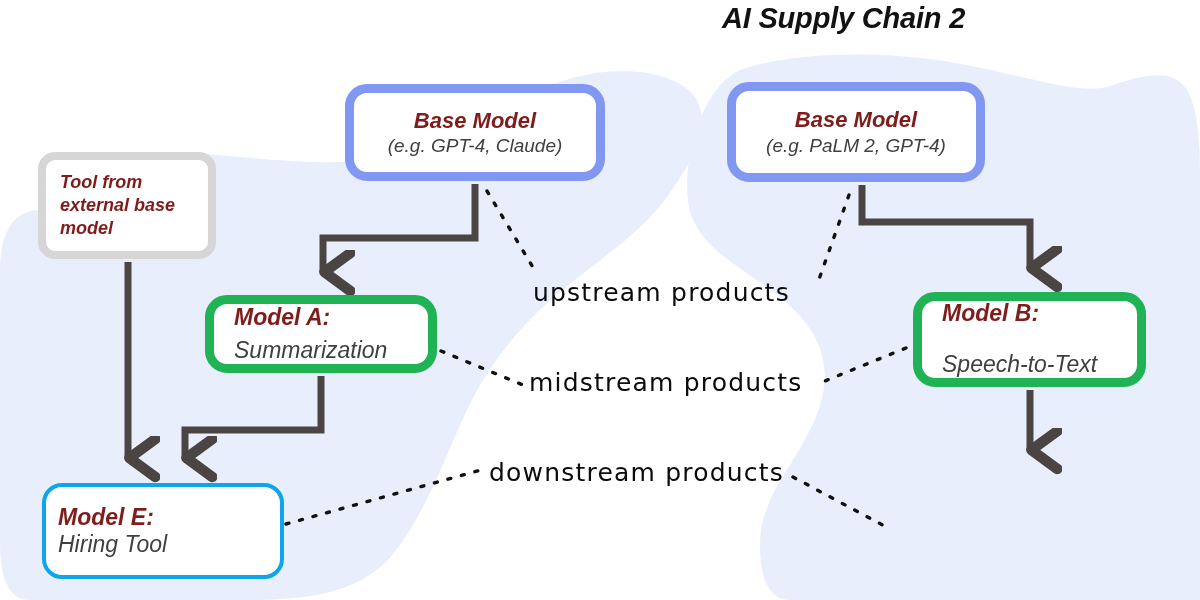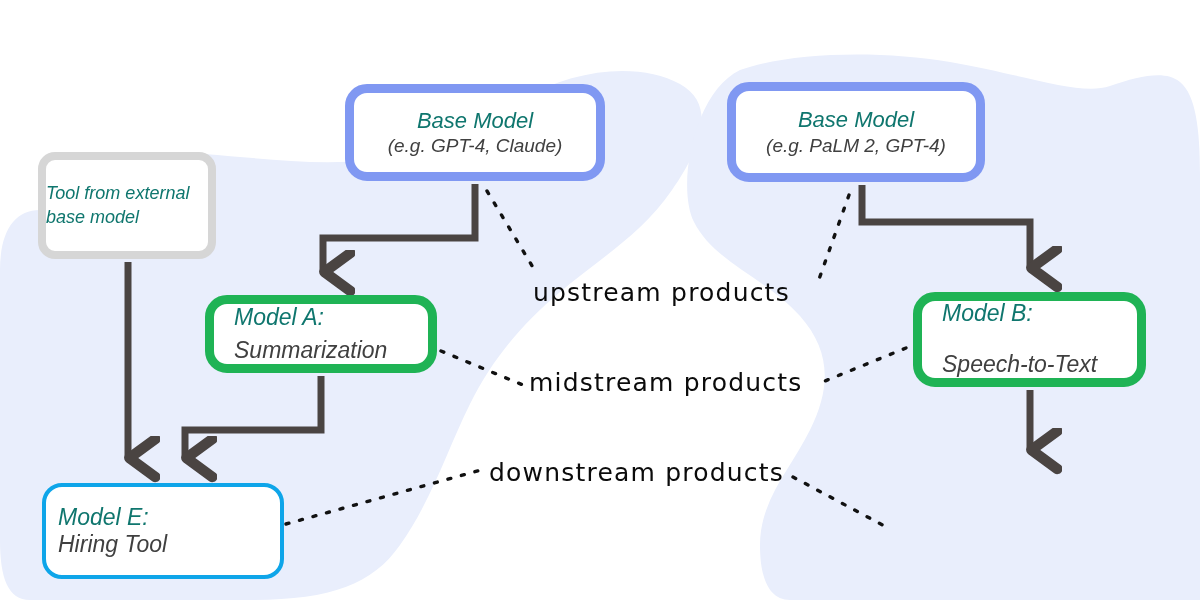--- a/index.html
+++ b/index.html
@@ -33,39 +33,39 @@
   .node{
     position:absolute;
     box-sizing:border-box;
     background:#ffffff;
     display:flex;
     flex-direction:column;
     justify-content:center;
     border-radius:18px;
   }
   .node .l1{
-    font-weight:normal;font-style:italic;
-    color:#0f766e;
+    font-weight:bold;font-style:italic;
+    color:#7f1d1d;
     line-height:1.12;
     white-space:nowrap;
   }
   .node .l2{
     font-style:italic;
     color:#404040;
     line-height:1.12;
     white-space:nowrap;
   }
 
   
   .node.blue{border:9px solid #8098f2;border-radius:22px;text-align:center;align-items:center;}
   .node.blue .l1{font-size:22px;margin-bottom:2px;}
   .node.blue .l2{font-size:19px;}
 
   
-  .node.gray{border:8px solid #d6d6d6;border-radius:17px;align-items:flex-start;}
+  .node.gray{border:8px solid #d6d6d6;border-radius:17px;align-items:flex-start;padding-left:14px;}
   .node.gray .l1{font-size:18px;line-height:1.28;white-space:normal;text-align:left;}
 
   
   .node.green{border:9px solid #1fb355;border-radius:22px;align-items:flex-start;padding-left:20px;}
   .node.green .l1{font-size:23px;margin-bottom:7px;}
   .node.green .l2{font-size:23px;}
 
   
   .node.pink{border:4px solid #0ea5e9;border-radius:20px;align-items:flex-start;padding-left:12px;}
   .node.pink .l1{font-size:23px;margin-bottom:1px;}
@@ -153,20 +153,21 @@
     <g fill="none" stroke="#111111" stroke-width="3.4" stroke-linecap="round" stroke-dasharray="3 11">
       <path d="M 487 191 L 537 274"></path>
       <path d="M 849 195 L 818 282"></path>
       <path d="M 441 351 L 523 385"></path>
       <path d="M 906 348 L 825 381"></path>
       <path d="M 286 524 L 481 470"></path>
       <path d="M 793 477 L 890 529"></path>
     </g>
   </svg>
 
+  <div class="chain-title" id="title-2">AI Supply Chain 2</div>
 
   <div class="node blue" id="node-base-1">
     <div class="l1">Base Model</div>
     <div class="l2">(e.g. GPT-4, Claude)</div>
   </div>
 
   <div class="node blue" id="node-base-2">
     <div class="l1">Base Model</div>
     <div class="l2">(e.g. PaLM 2,  GPT-4)</div>
   </div>

